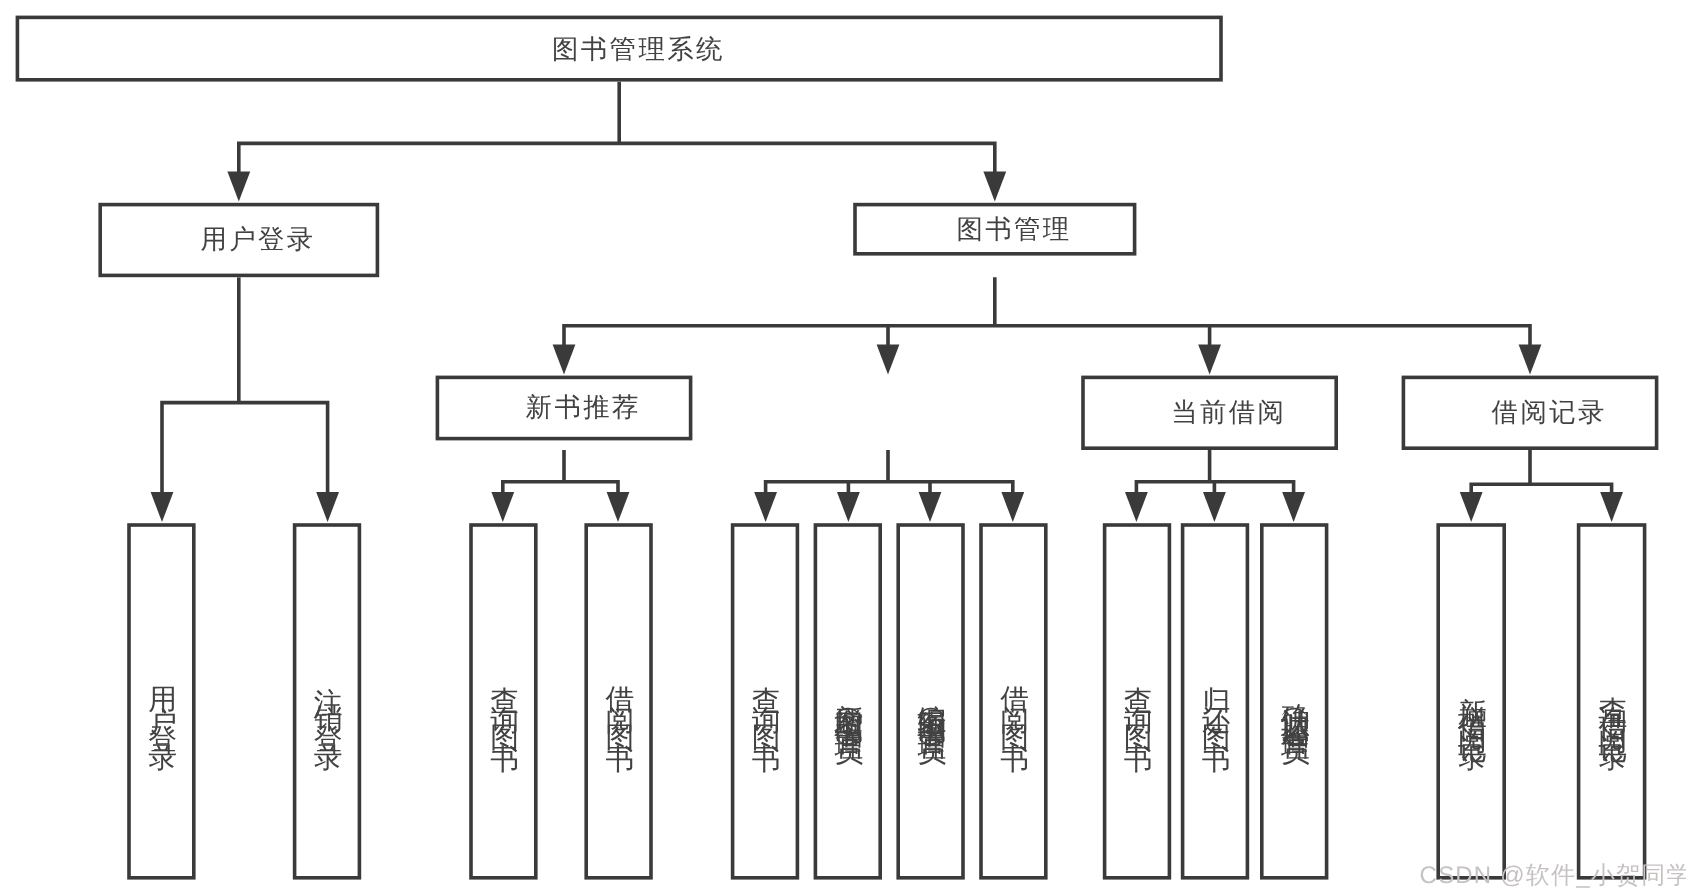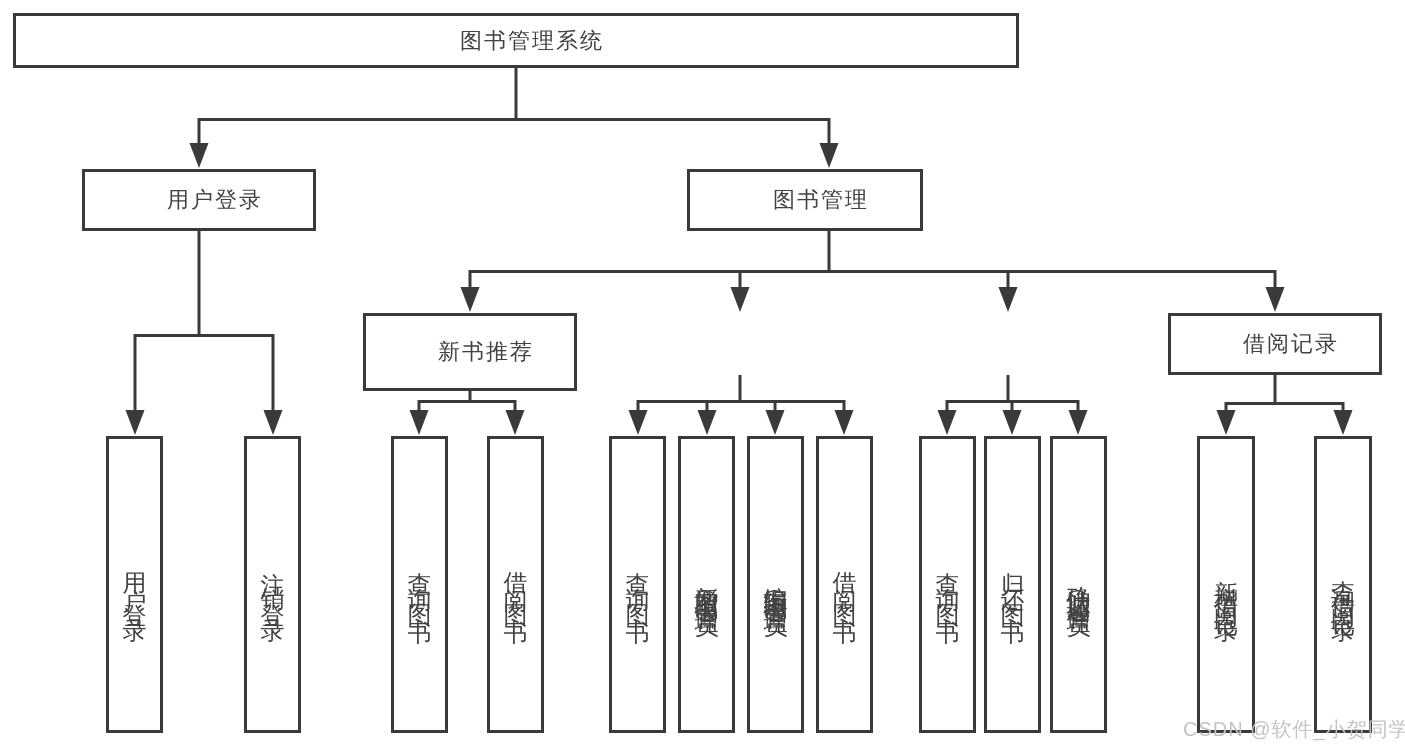--- a/index.html
+++ b/index.html
@@ -91,26 +91,29 @@
     </g>
   </svg>
 
   <div class="node h-node" style="left:13px;top:13px;width:1006px;height:55px">
     <span>图书管理系统</span>
   </div>
 
   <div class="node h-node" style="left:82px;top:169px;width:234px;height:62px">
     <span>用户登录</span>
   </div>
-  <div class="node h-node" style="left:687px;top:169px;width:236px;height:62px">
+  <div class="node h-node" style="left:711px;top:169px;width:236px;height:44px">
     <span>图书管理</span>
   </div>
 
-  <div class="node h-node" style="left:363px;top:313px;width:214px;height:78px">
+  <div class="node h-node" style="left:363px;top:313px;width:214px;height:54px">
     <span>新书推荐</span>
+  </div>
+  <div class="node h-node" style="left:901px;top:313px;width:214px;height:62px">
+    <span>当前借阅</span>
   </div>
   <div class="node h-node" style="left:1168px;top:313px;width:214px;height:62px">
     <span>借阅记录</span>
   </div>
 
   <div class="node v-node v-short" style="left:106px;top:436px;width:57px;height:297px">
     <span>用户登录</span>
   </div>
   <div class="node v-node v-short" style="left:244px;top:436px;width:57px;height:297px">
     <span>注销登录</span>

